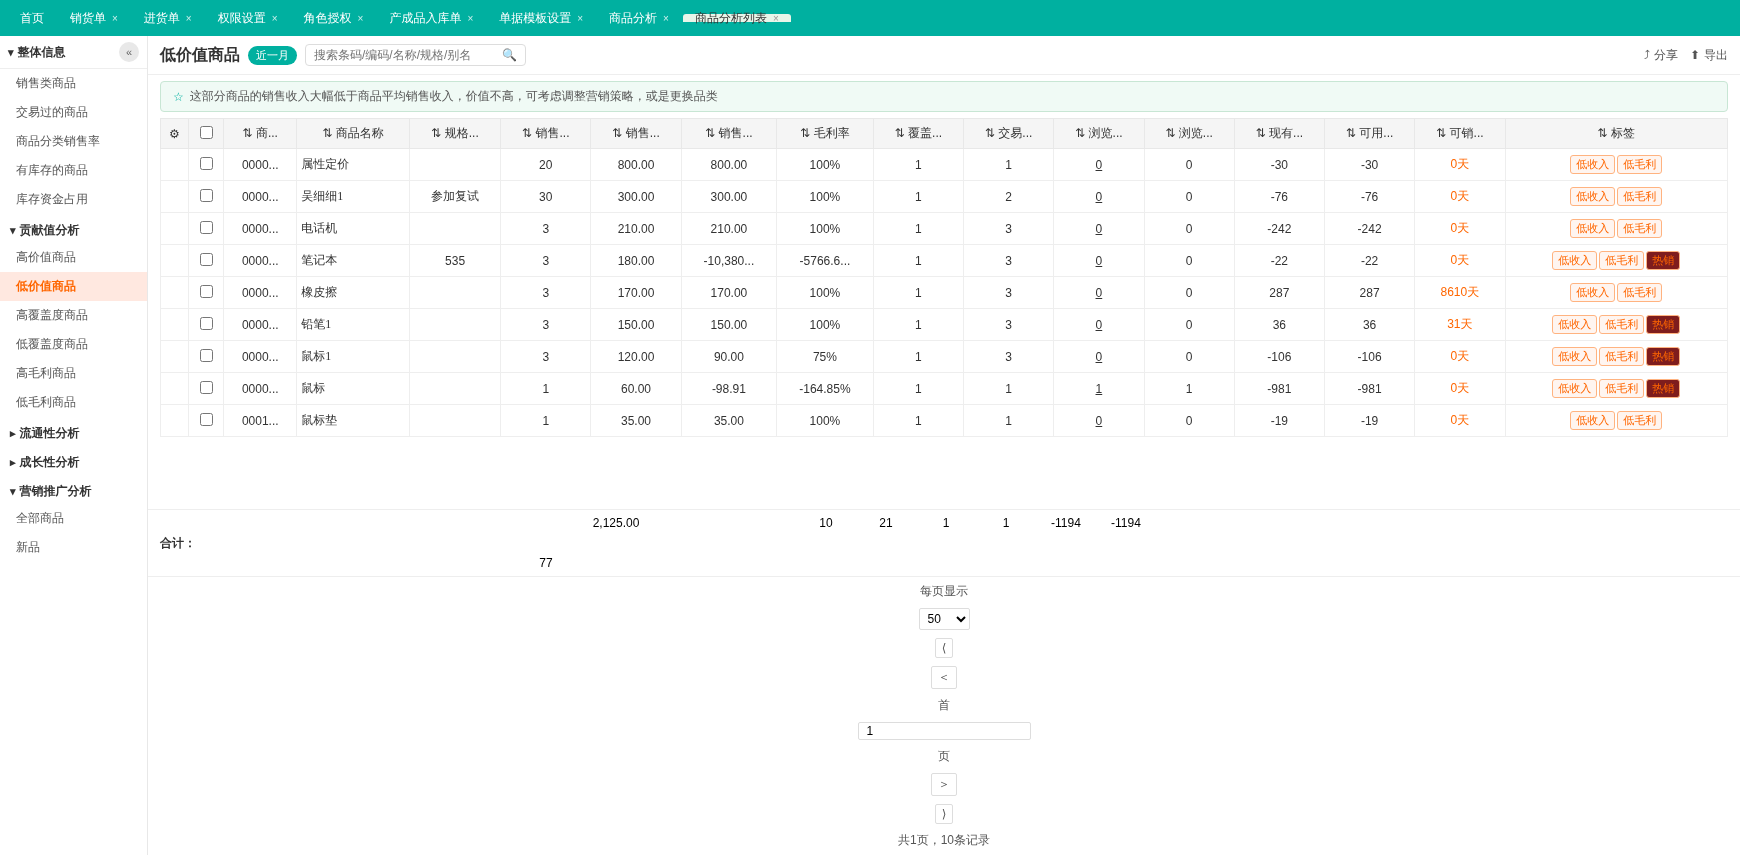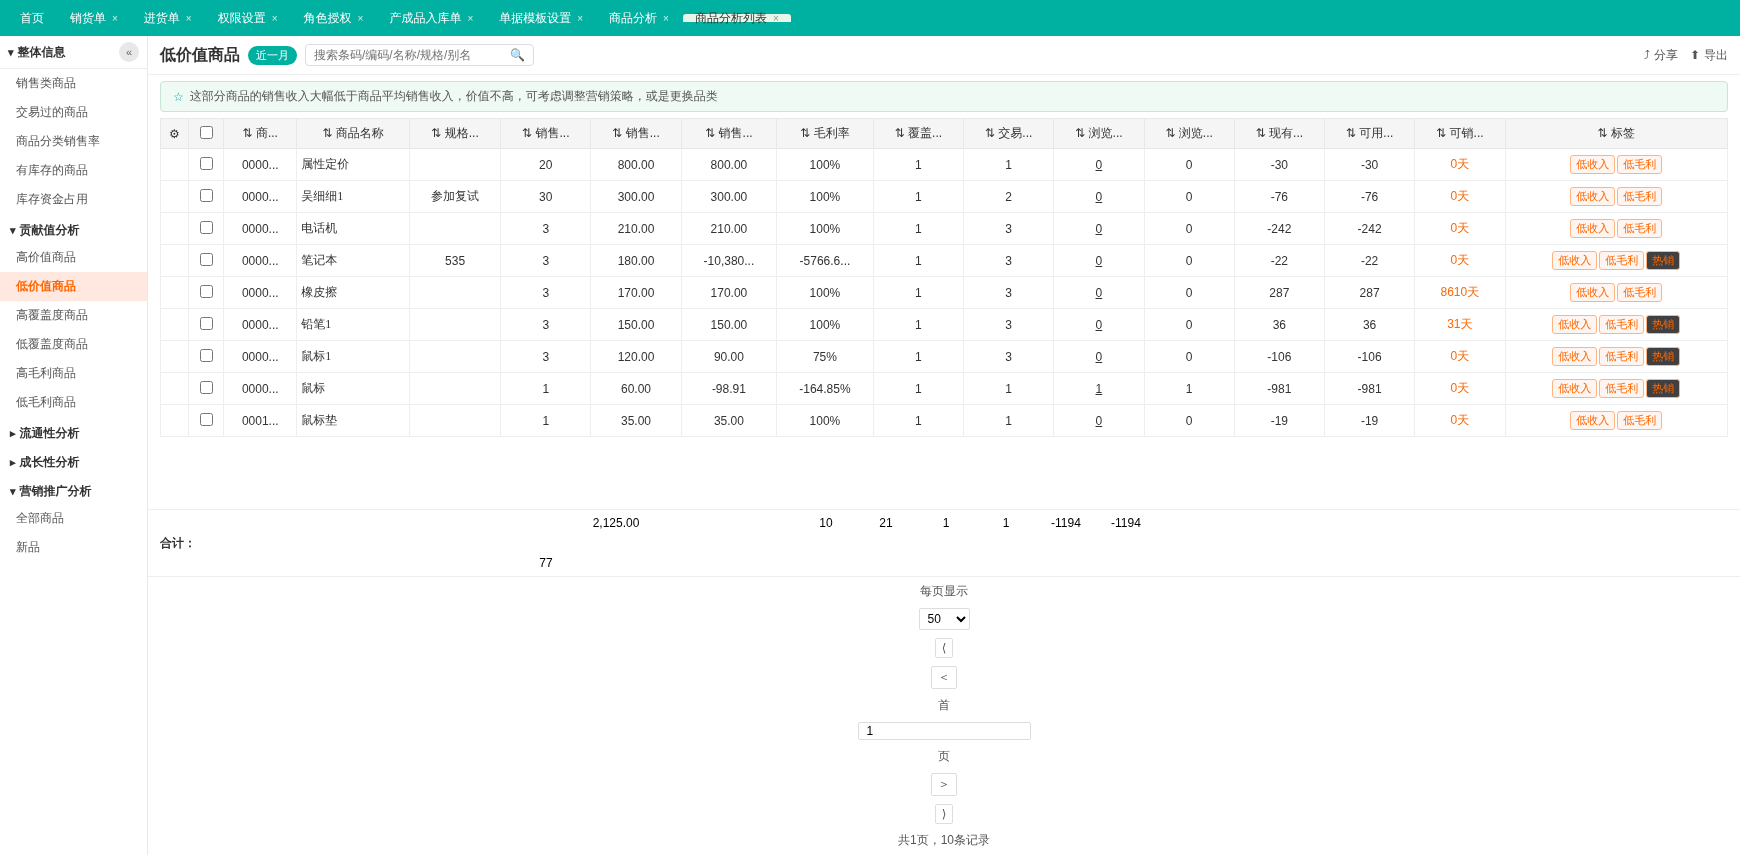--- a/index.html
+++ b/index.html
@@ -97,21 +97,21 @@
       border-radius: 10px;
       font-size: 11px;
       cursor: pointer;
     }
     .search-box {
       display: flex;
       align-items: center;
       border: 1px solid #ddd;
       border-radius: 4px;
       padding: 3px 8px;
-      gap: 16px;
+      gap: 8px;
     }
     .search-box input {
       border: none;
       outline: none;
       font-size: 12px;
       width: 180px;
       color: #999;
     }
     .search-icon { color: #00b0a0; cursor: pointer; }
     .header-actions {
@@ -179,21 +179,21 @@
 
     .tag-badge {
       display: inline-block;
       padding: 1px 5px;
       border-radius: 3px;
       font-size: 11px;
       margin: 1px;
     }
     .tag-low-income { color: #ff6600; border: 1px solid #ffb380; background: #fff5f0; }
     .tag-low-profit { color: #ff6600; border: 1px solid #ffb380; background: #fff5f0; }
-    .tag-hot { color: #ff6600; border: 1px solid #ffb380; background: #404040; }
+    .tag-hot { color: #ff6600; border: 1px solid #ffb380; background: #7f1d1d; }
     .tag-important { color: #ff6600; border: 1px solid #ff6600; background: #fff0e6; font-weight: bold; }
 
     
     .settings-cell {
       width: 28px;
     }
 
     
     .table-footer {
       display: flex;

